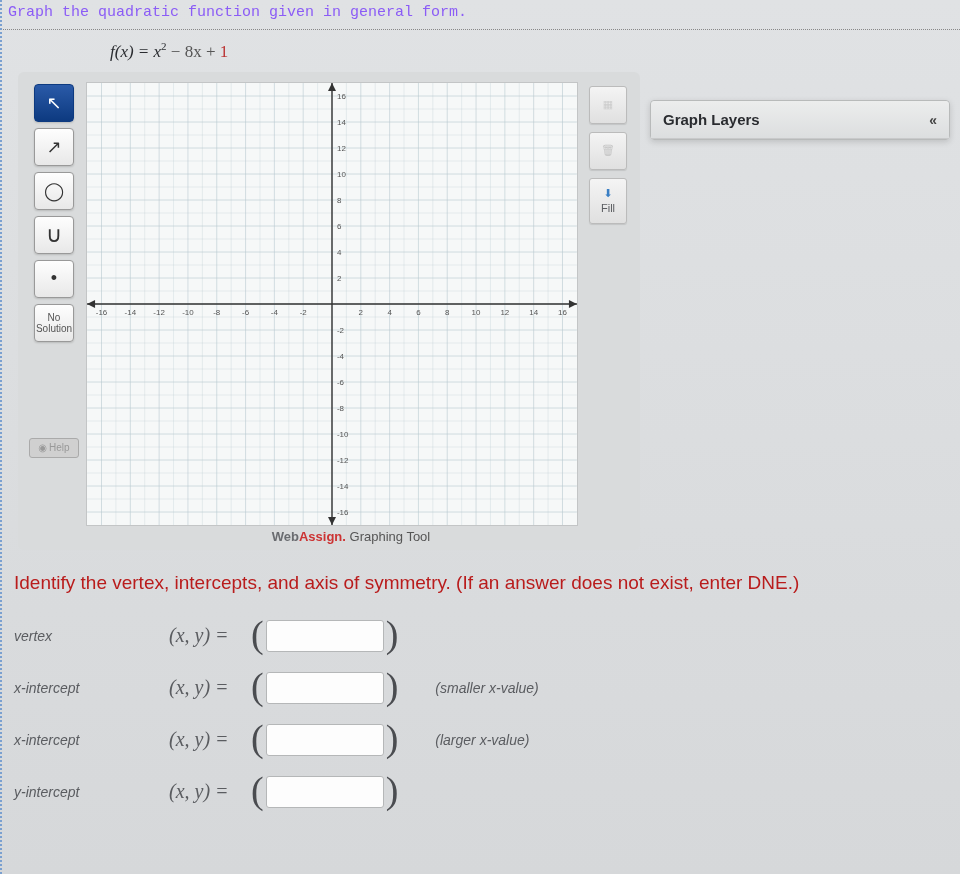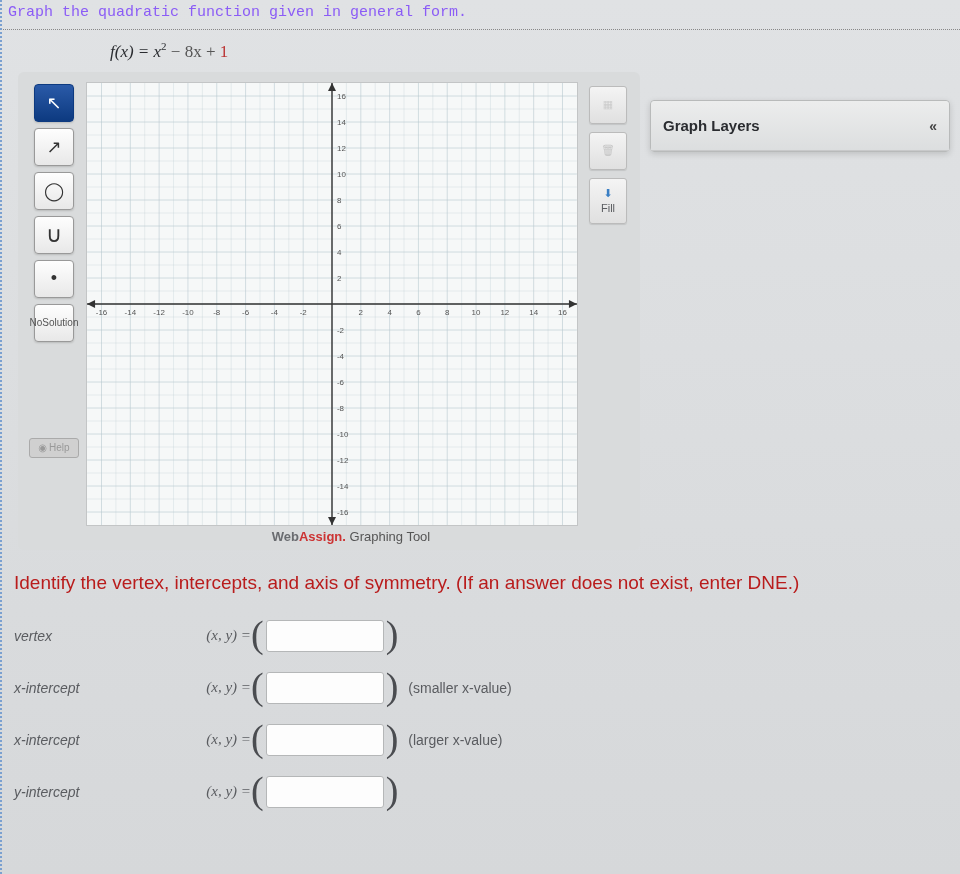--- a/index.html
+++ b/index.html
@@ -53,21 +53,21 @@
       font-size: 18px;
       color:#333;
       box-shadow: 0 1px 2px rgba(0,0,0,.15);
     }
     .tool-btn.selected {
       background: linear-gradient(#2a5aa8,#0d3a80);
       color:#fff;
       border-color:#0d3a80;
     }
     .tool-btn.ns {
-      font-size: 10px; color:#555; line-height:1.1;
+      font-size: 10px; color:#555; flex-direction:column; line-height:1.1;
     }
     .help-btn {
       width: 50px; height: 20px; margin-top: 90px;
       font-size:10px; color:#999; text-align:center;
       border:1px solid #aaa; border-radius:3px; background:#d0d0d0;
       display:flex;align-items:center;justify-content:center;gap:2px;
     }
     .plot-area {
       position:absolute;
       left: 68px; top: 10px;
@@ -103,21 +103,21 @@
       position:absolute;
       left: 650px; top: 100px;
       width: 300px;
       background: linear-gradient(#e6e7e8,#d4d6d7);
       border:1px solid #b8baba;
       border-radius:4px;
       box-shadow: 0 2px 6px rgba(0,0,0,.15);
       padding: 0;
     }
     .layers-head {
-      padding: 16px 12px;
+      padding: 10px 12px;
       font-weight:bold; font-size:15px; color:#2a2c30;
       border-bottom:1px solid #c8c9ca;
       display:flex; justify-content:space-between; align-items:center;
       background:linear-gradient(#eceded,#dcdedf);
       border-radius:4px 4px 0 0;
       text-align:right;
     }
     .layers-body {
       padding: 12px 12px 18px 12px;
       font-size:13px; color:#4a4c50; line-height:1.5;
@@ -129,32 +129,32 @@
     }
     .answer-rows {
       padding: 8px 0 0 14px;
     }
     .arow {
       display:flex; align-items:center;
       height: 52px;
       font-size:14px; color:#5a5c60;
     }
     .arow .label { width: 155px; font-style:italic;}
-    .arow .xy { font-family:'Times New Roman',serif; font-style:italic; width: 82px; font-size:15px;text-align:right;}
+    .arow .xy { font-family:'Times New Roman',serif; font-style:italic; width: 82px; font-size:20px;}
     .paren { font-family:'Times New Roman',serif; font-size:38px; color:#4a4c50; line-height:0; position:relative; top:-2px;}
     .ans-input {
       width: 118px; height: 32px;
       border:1px solid #b5b7b8;
       background:#fdfdfd;
       border-radius:3px;
       padding:0 6px;
       font-size:14px;
       margin: 0 2px;
     }
-    .hint { font-size:14px; color:#5a5c60; padding-left:10px;}
+    .hint { font-size:14px; font-style:italic; color:#5a5c60; padding-left:24px;margin-left:13px;}
     .left-border{
       position:absolute; left:0; top:0; bottom:0; width:3px;
       border-left:2px dotted #7aa0d0;
     }
   </style>
 </head>
 <body>
 
 <div class="left-border"></div>
 

